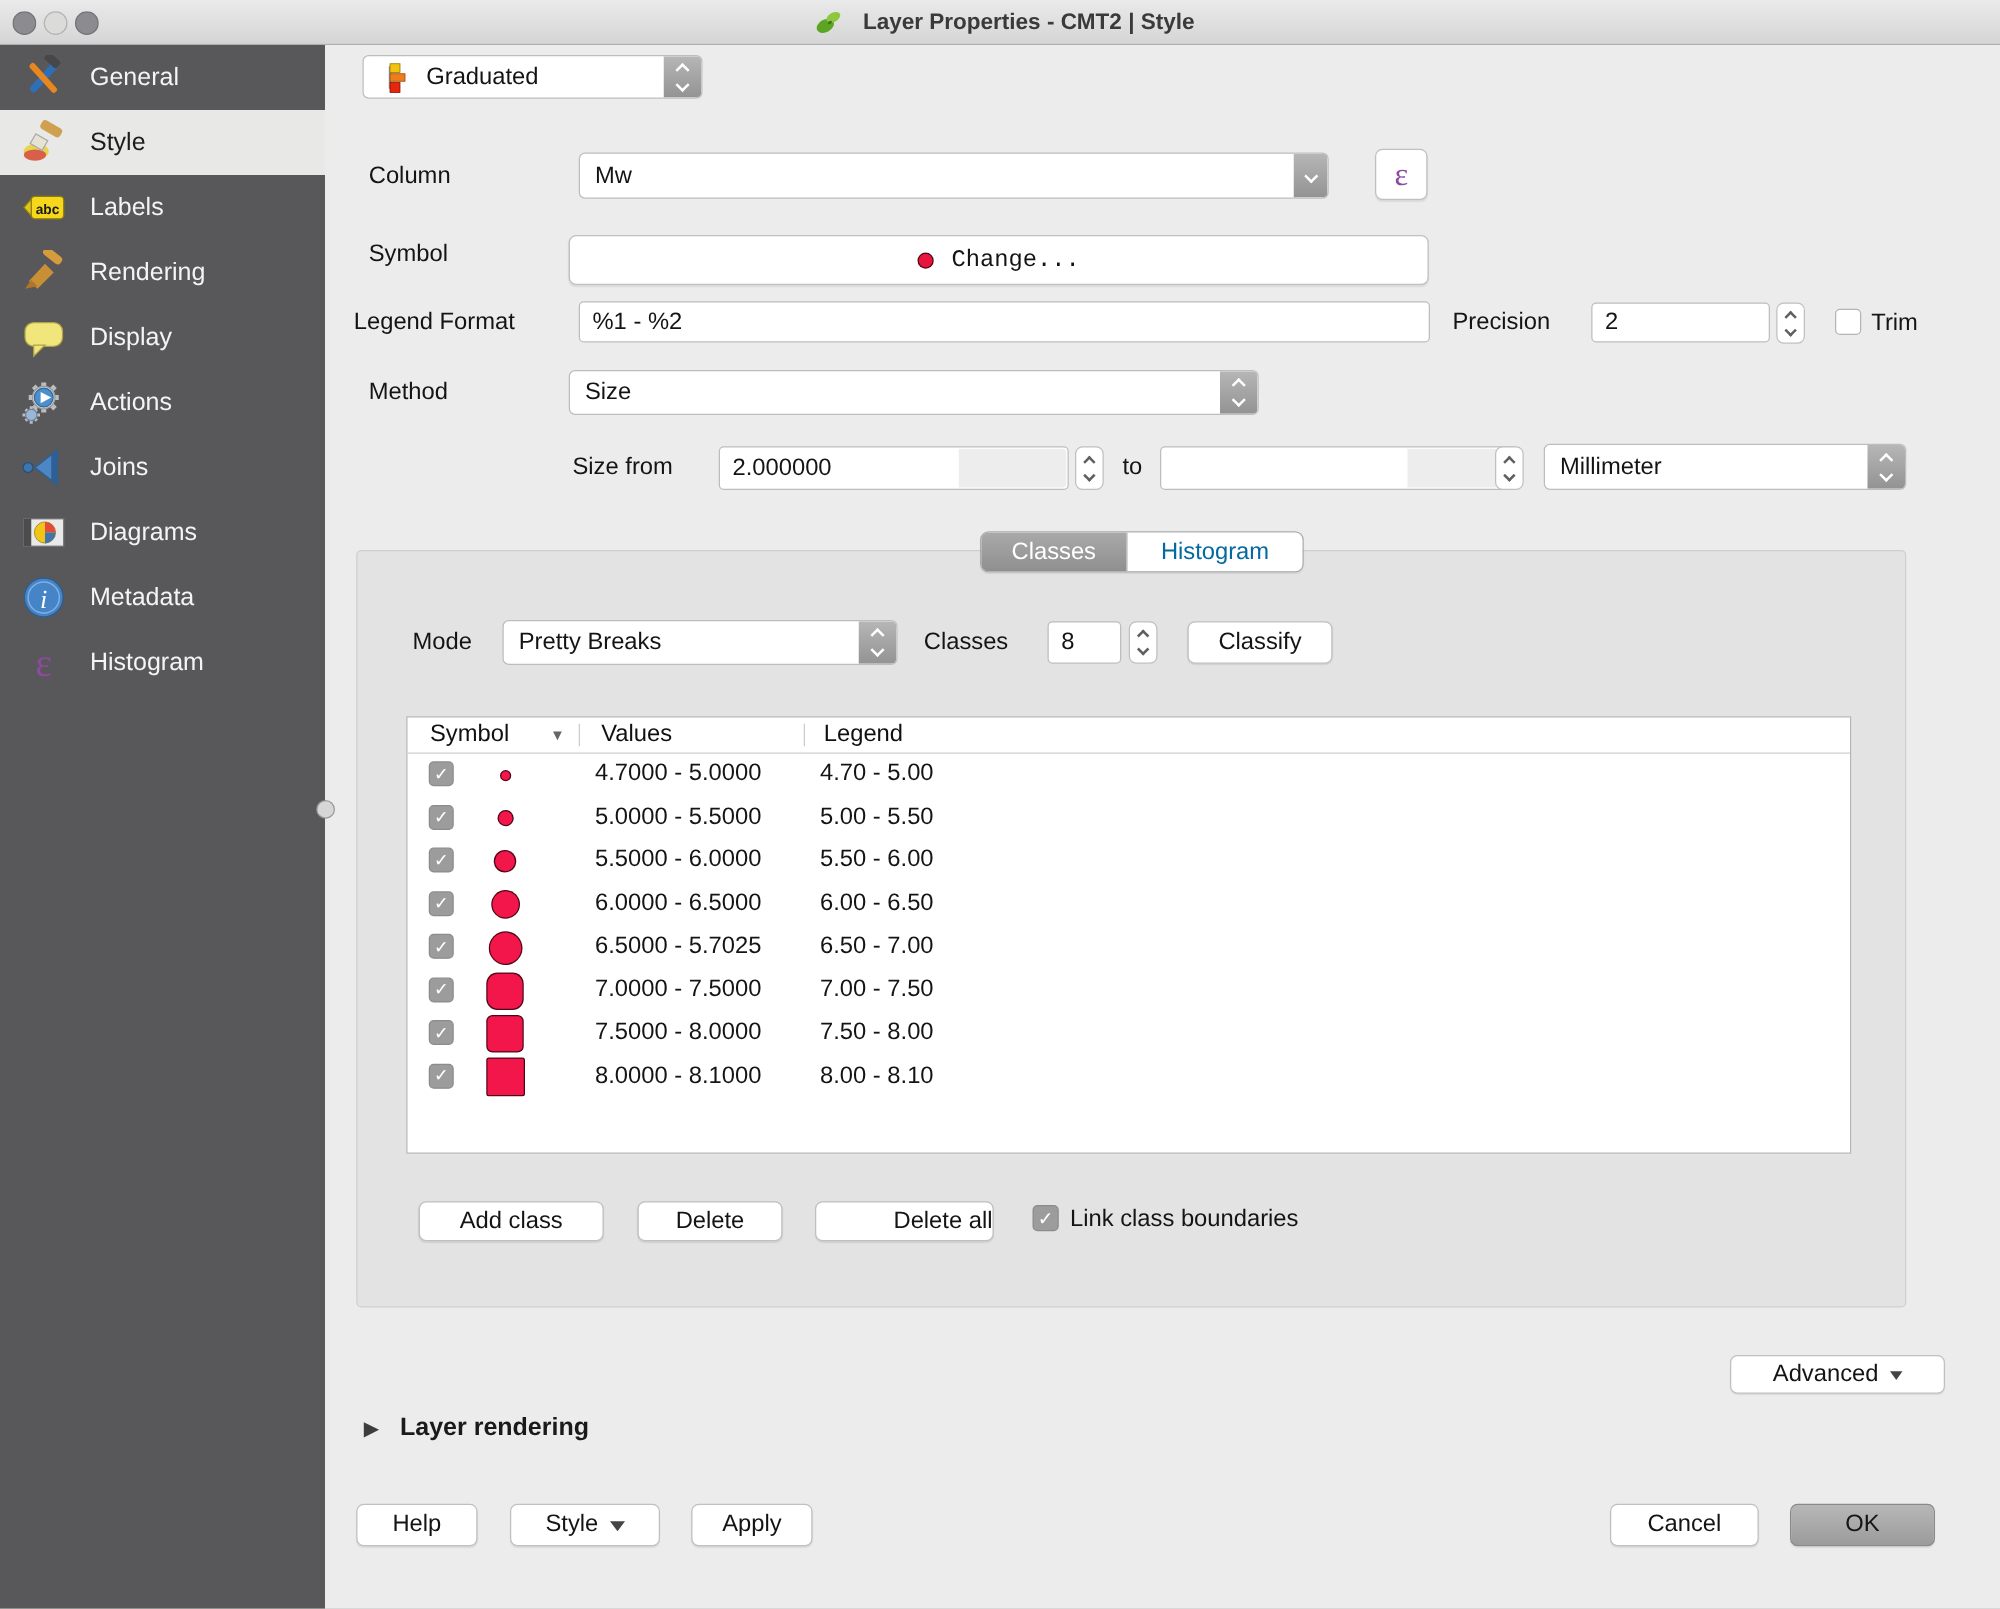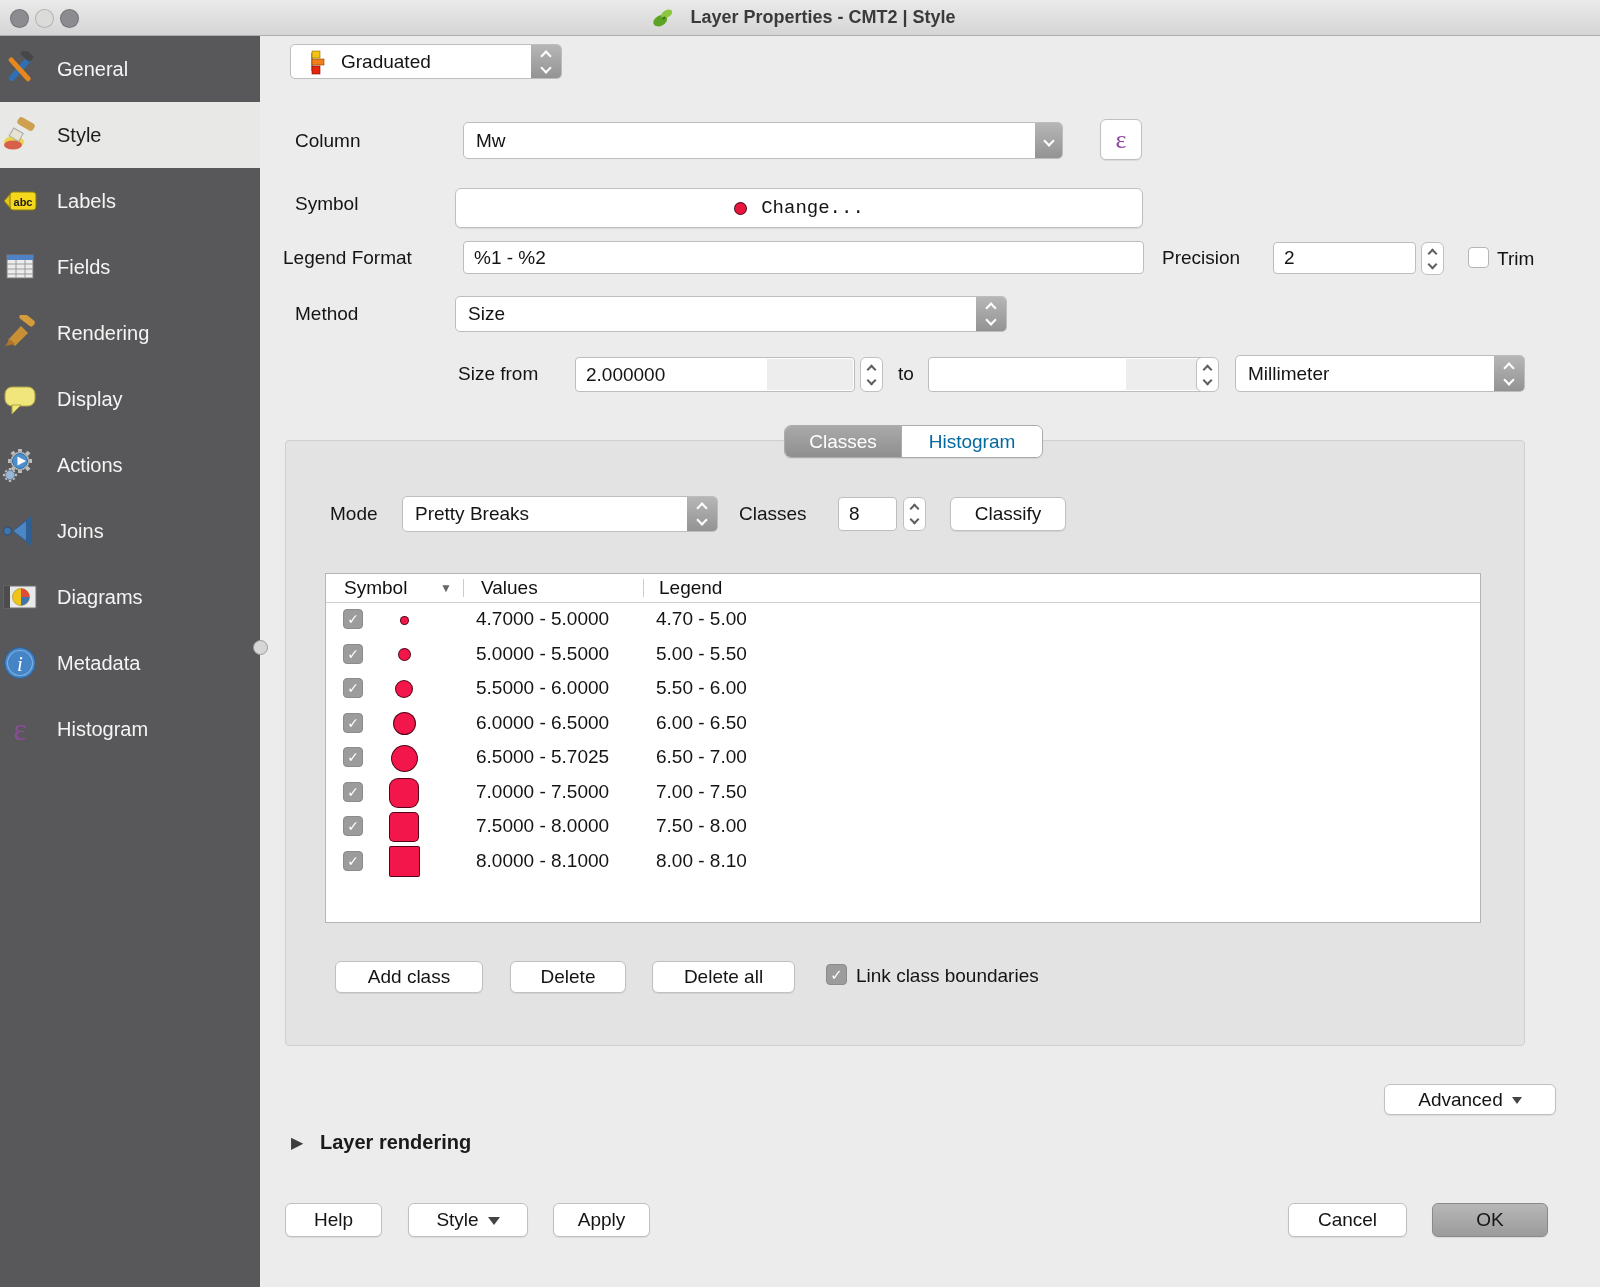--- a/index.html
+++ b/index.html
@@ -12,21 +12,21 @@
   #titlebar{position:absolute;left:0;top:0;width:1600px;height:35px;
     background:linear-gradient(#eaeaea,#d5d5d5);border-bottom:1px solid #aeaeae;}
   .tl{position:absolute;top:9px;width:17px;height:17px;border-radius:50%;border:1px solid rgba(0,0,0,.18);}
   #tl1{left:10px;background:#8b8b90;}
   #tl2{left:35px;background:#dbdbd9;}
   #tl3{left:60px;background:#8b8b90;}
   #title{position:absolute;left:0;right:0;top:0;height:35px;display:flex;align-items:center;justify-content:center;
     gap:8px;font-size:18px;font-weight:600;color:#3a3a3a;}
   
   #sidebar{position:absolute;left:0;top:36px;width:260px;bottom:0;background:#58585a;}
-  .side-item{height:66px;display:flex;align-items:center;padding-left:1px;gap:18px;
+  .side-item{height:52px;display:flex;align-items:center;padding-left:16px;gap:18px;
     font-size:20px;color:#f4f4f4;cursor:default;}
   .side-item.active{background:#e8e8e6;color:#1d1d1d;}
   .side-icon{width:38px;height:38px;display:flex;align-items:center;justify-content:center;flex:0 0 38px;}
   #side-handle{position:absolute;left:253px;top:640px;width:13px;height:13px;border-radius:50%;
     background:#d6d6d6;border:1px solid #9a9a9a;}
   
   .flabel{position:absolute;font-size:19px;color:#141414;white-space:nowrap;}
   .input{position:absolute;background:#fff;border:1px solid #bdbdbd;border-radius:4px;
     display:flex;align-items:center;font-size:19px;padding-left:10px;box-sizing:border-box;}
   .mac-btn{position:absolute;background:#fff;border:1px solid #c0c0c0;border-radius:6px;
@@ -131,34 +131,20 @@
             <polygon points="2,18 9,10 9,26" fill="#e3c51c" stroke="#8a7a10"></polygon>
             <rect x="8" y="9" width="26" height="18" rx="3" fill="#f5d81c" stroke="#8a7a10"></rect>
             <text x="21" y="23" font-size="11" font-weight="bold" text-anchor="middle" fill="#1a1a1a" font-family="sans-serif">abc</text>
           </svg>
         </span>
         <span>Labels</span>
       </div>
       <div class="side-item">
         <span class="side-icon">
           <svg width="36" height="36" viewBox="0 0 36 36">
-            <rect x="5" y="6" width="26" height="23" fill="#ececec" stroke="#7a7a7a"></rect>
-            <rect x="5" y="6" width="26" height="5" fill="#4f81c7"></rect>
-            <line x1="5" y1="15" x2="31" y2="15" stroke="#9a9a9a"></line>
-            <line x1="5" y1="20" x2="31" y2="20" stroke="#9a9a9a"></line>
-            <line x1="5" y1="25" x2="31" y2="25" stroke="#9a9a9a"></line>
-            <line x1="14" y1="11" x2="14" y2="29" stroke="#9a9a9a"></line>
-            <line x1="23" y1="11" x2="23" y2="29" stroke="#9a9a9a"></line>
-          </svg>
-        </span>
-        <span>Fields</span>
-      </div>
-      <div class="side-item">
-        <span class="side-icon">
-          <svg width="36" height="36" viewBox="0 0 36 36">
             <rect x="17" y="1" width="17" height="7" rx="3" fill="#d59b3c" transform="rotate(38 25 4)"></rect>
             <polygon points="6,25 19,11 26,18 13,31" fill="#c98f35"></polygon>
             <polygon points="3,31 8,24 13,29" fill="#b07526"></polygon>
           </svg>
         </span>
         <span>Rendering</span>
       </div>
       <div class="side-item">
         <span class="side-icon">
           <svg width="36" height="36" viewBox="0 0 36 36">
@@ -420,21 +406,21 @@
         </div>
       </div>
   </div>
 
   <div class="mac-btn" style="left:335px;top:961px;width:148px;height:32px;">
     <span>Add class</span>
   </div>
   <div class="mac-btn" style="left:510px;top:961px;width:116px;height:32px;">
     <span>Delete</span>
   </div>
-  <div class="mac-btn" style="left:652px;top:961px;width:143px;height:32px;">
+  <div class="mac-btn" style="left:652px;top:961px;width:143px;height:32px;justify-content:flex-end;">
     <span>Delete all</span>
   </div>
   <div class="cb checked" style="left:826px;top:964px;">✓</div>
   <div class="flabel" style="left:856px;top:965px;">Link class boundaries</div>
 
   <div class="mac-btn" style="left:1368px;top:1084px;width:172px;height:31px;margin-left:16px;">
     <span>Advanced</span>
     <span class="tri-down-sm" style="border-left-width:5px;border-right-width:5px;border-top-width:7px;"></span>
   </div>
 

